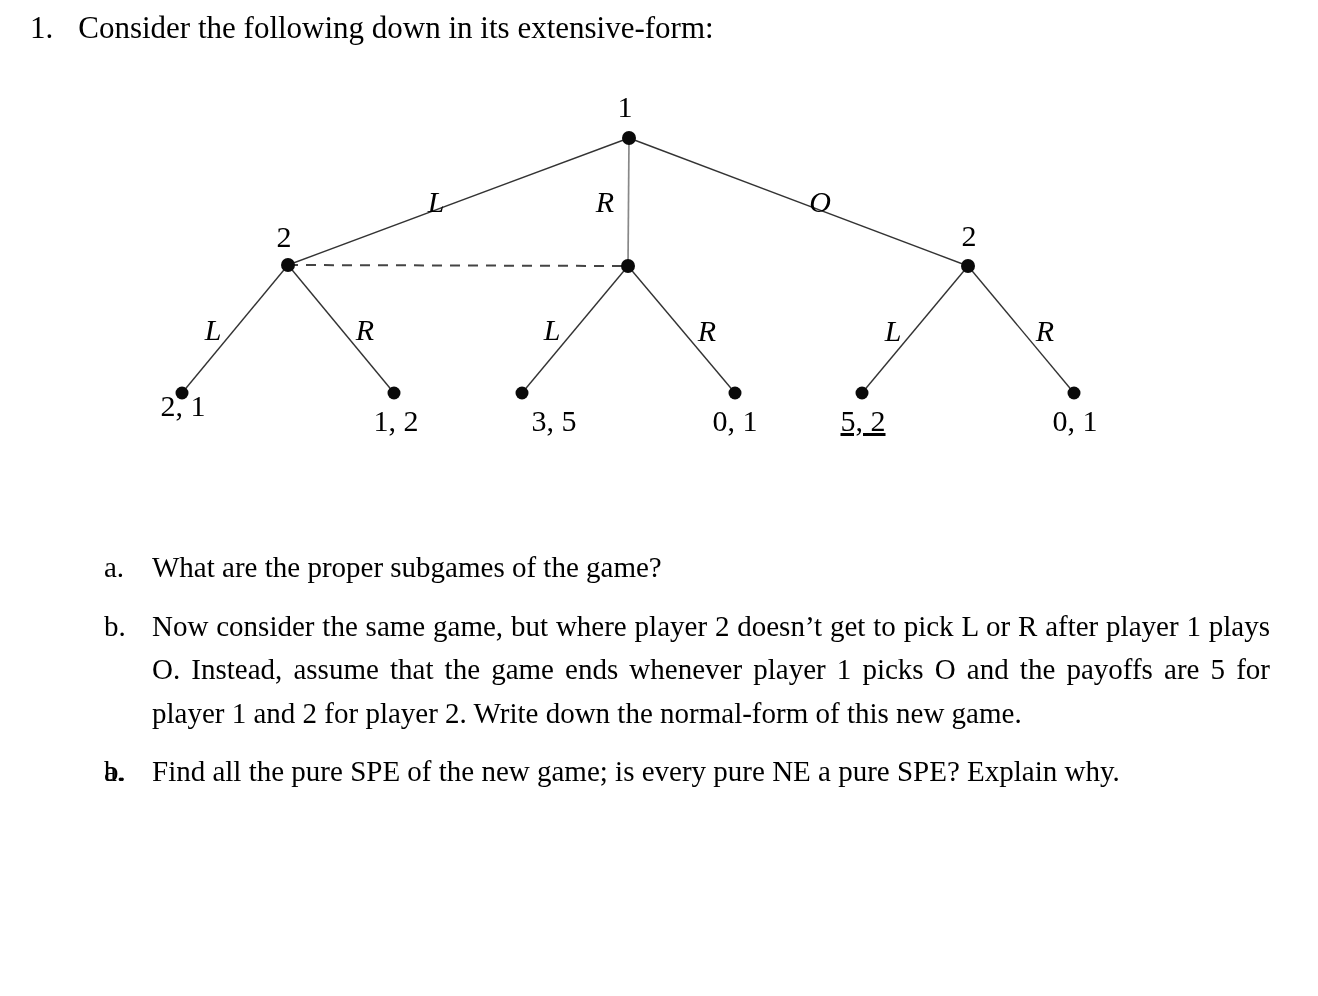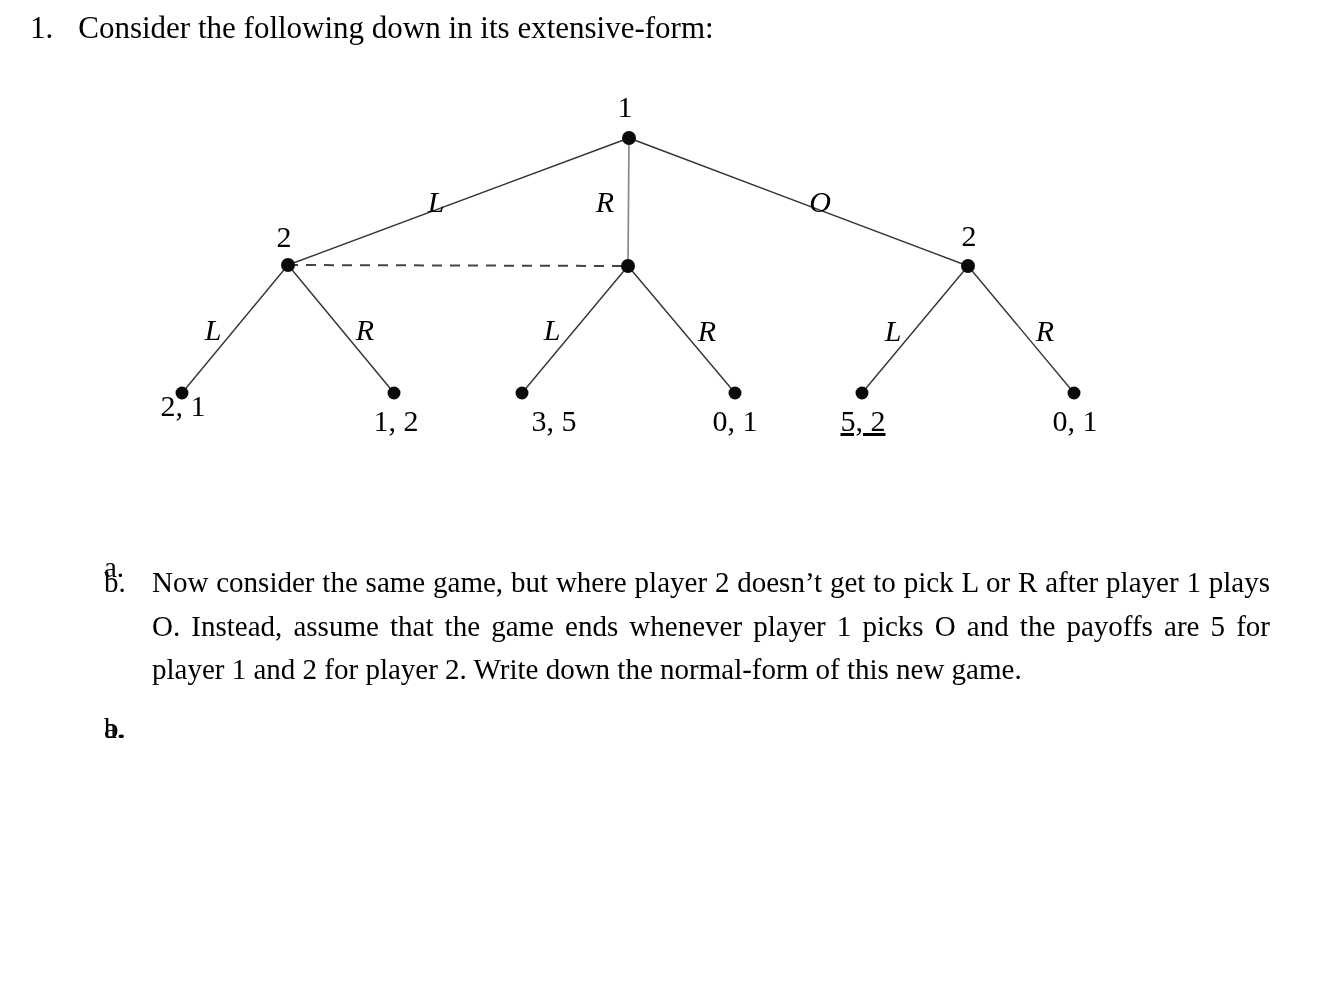--- a/index.html
+++ b/index.html
@@ -125,26 +125,28 @@
   <span class="tlabel" style="left:183px; top:398px;margin-top:8px;">2, 1</span>
   <span class="tlabel" style="left:396px; top:421px;">1, 2</span>
   <span class="tlabel" style="left:554px; top:421px;">3, 5</span>
   <span class="tlabel" style="left:735px; top:421px;">0, 1</span>
   <span class="tlabel" style="left:863px; top:421px;text-decoration:underline;">5, 2</span>
   <span class="tlabel" style="left:1075px; top:421px;">0, 1</span>
 
   <div class="questions">
     <div class="q-item">
       <span class="q-label">a.</span>
+      <span>What are the proper subgames of the game?</span>
     </div>
     <div class="q-item">
       <span class="q-label">b.</span>
       <span>Now consider the same game, but where player 2 doesn’t get to pick L or R after player 1 plays O. Instead, assume that the game ends whenever player 1 picks O and the payoffs are 5 for player 1 and 2 for player 2. Write down the normal-form of this new game.</span>
     </div>
     <div class="q-item">
       <span class="q-label">a.</span>
     </div>
     <div class="q-item">
       <span class="q-label">b.</span>
+      <span>Find all the pure SPE of the new game; is every pure NE a pure SPE? Explain why.</span>
     </div>
   </div>
 
 </div>
 
 </body></html>

